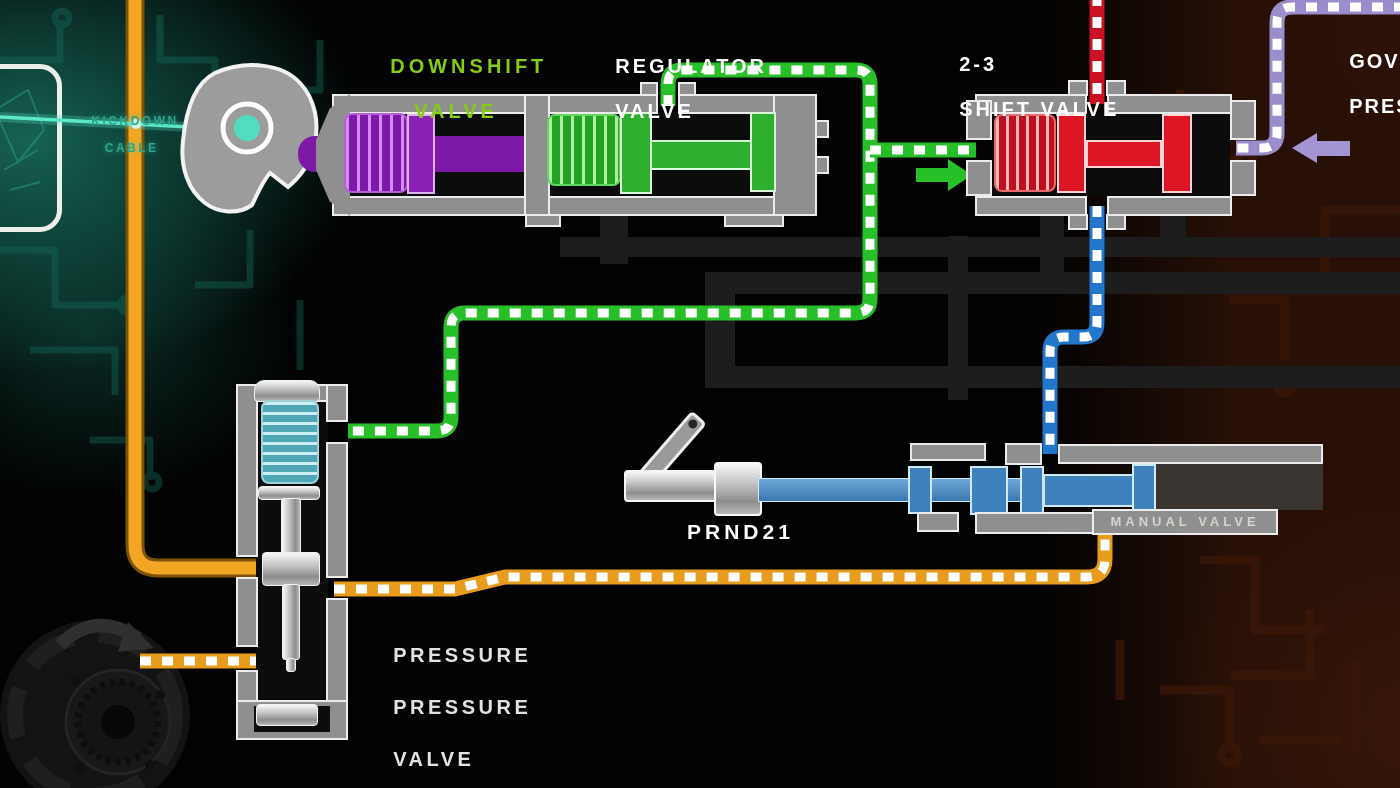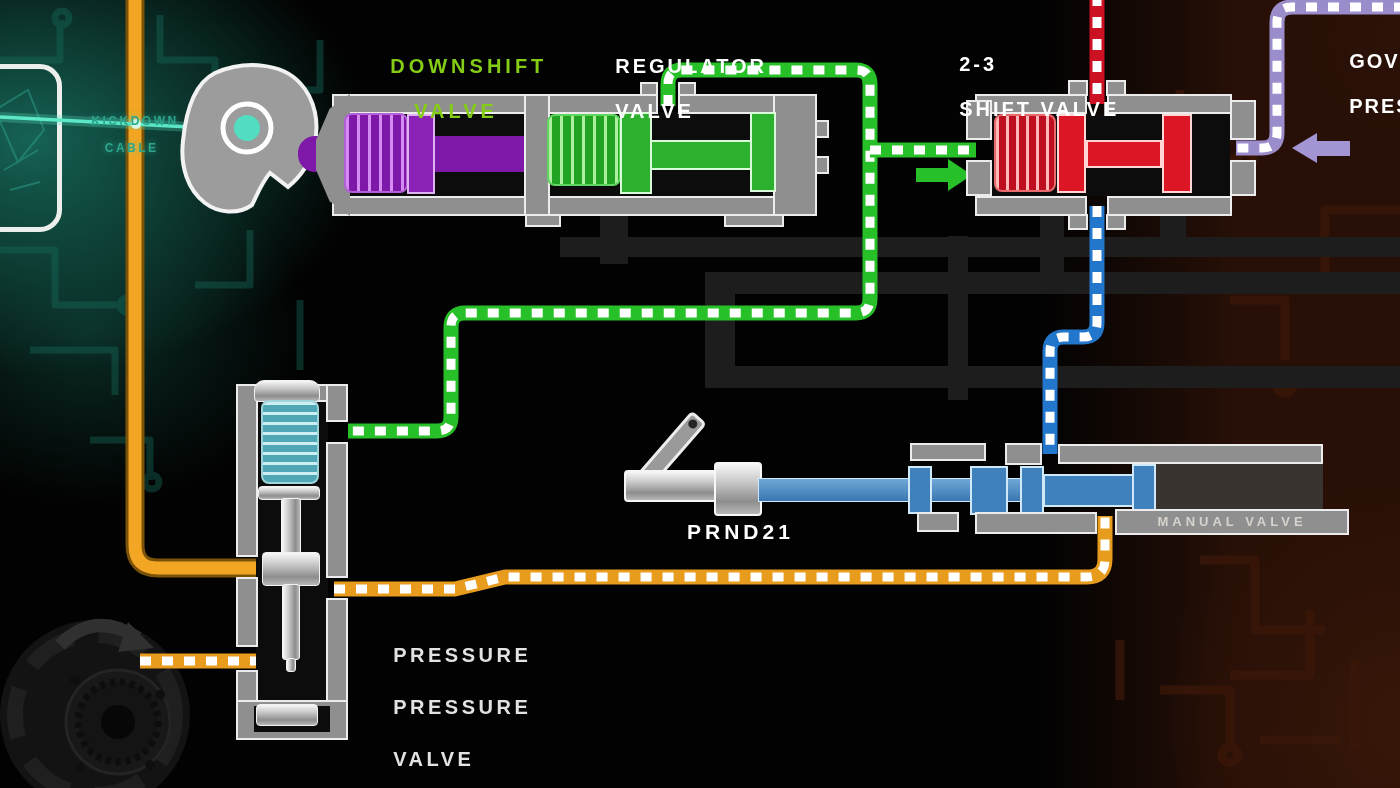--- a/index.html
+++ b/index.html
@@ -240,21 +240,21 @@
     <div class="spool-blue" style="left:1043px;top:474px;width:92px;height:33px;"></div>
     <div class="spool-blue" style="left:908px;top:466px;width:24px;height:48px;"></div>
     <div class="spool-blue" style="left:970px;top:466px;width:38px;height:49px;"></div>
     <div class="spool-blue" style="left:1020px;top:466px;width:24px;height:48px;"></div>
     <div class="spool-blue" style="left:1132px;top:464px;width:24px;height:50px;"></div>
     <div class="gbar" style="left:910px;top:443px;width:76px;height:18px;"></div>
     <div class="gbar" style="left:1005px;top:443px;width:37px;height:22px;"></div>
     <div class="gbar" style="left:1058px;top:444px;width:265px;height:20px;"></div>
     <div class="gbar" style="left:917px;top:512px;width:42px;height:20px;"></div>
     <div class="gbar" style="left:975px;top:512px;width:122px;height:22px;"></div>
-    <div class="gbar" style="left:1115px;top:509px;width:234px;height:26px;display:flex;align-items:center;justify-content:center;">
+    <div class="gbar" style="left:1092px;top:509px;width:186px;height:26px;display:flex;align-items:center;justify-content:center;">
       <span class="lbl" style="position:static;font-size:13px;letter-spacing:4px;color:#d8d2cc;">MANUAL VALVE</span>
     </div>
   </div>
 
   <div class="lbl teal" style="left:68px;top:102px;width:104px;text-align:center;font-size:12px;letter-spacing:2.5px;">
     <span>KICKDOWN</span><br>
     <span>CABLE</span>
   </div>
 
   <div class="lbl dim" style="left:352px;top:33px;width:170px;text-align:center;font-size:20px;letter-spacing:4px;">

